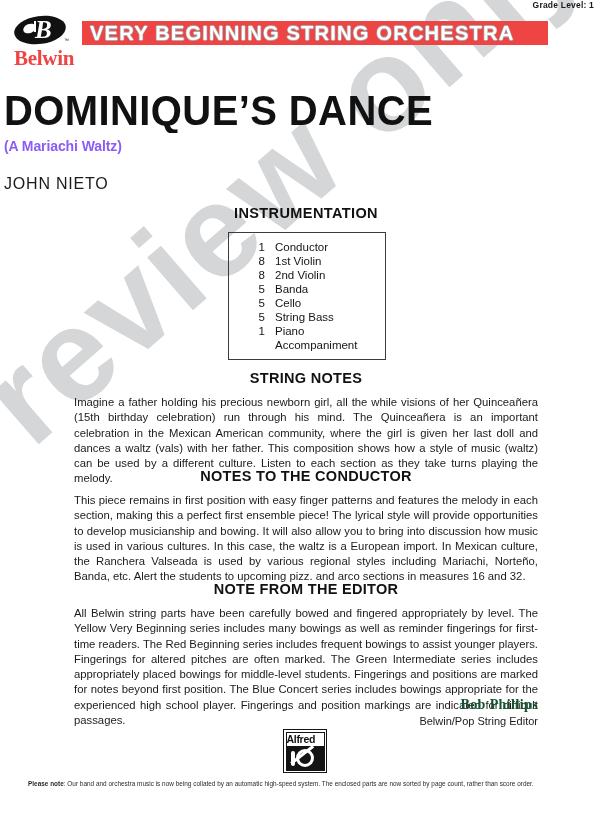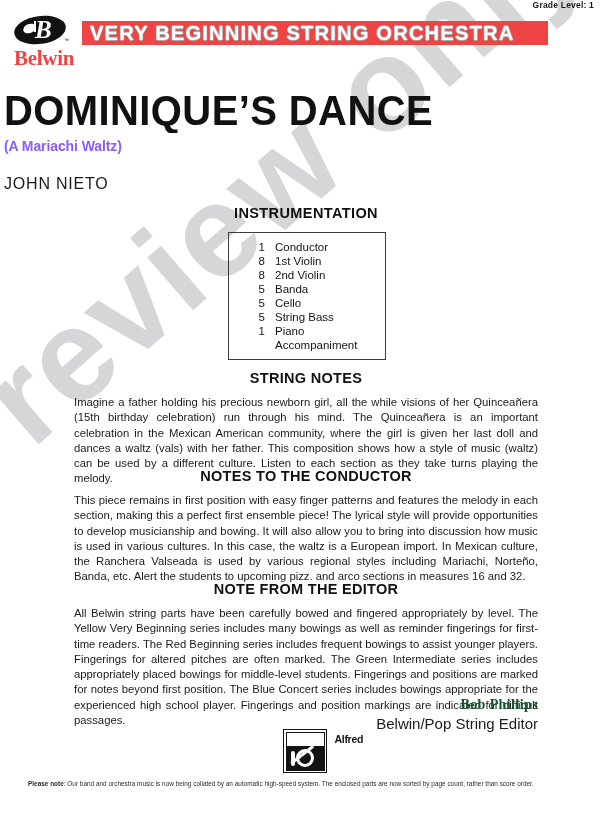--- a/index.html
+++ b/index.html
@@ -262,21 +262,21 @@
   .signature-name {
     font-family: "Liberation Serif", serif;
     font-weight: bold;
     font-size: 14px;
     letter-spacing: 0.4px;
     color: #14532d;
   }
   .signature-title {
     margin-top: 2px;
     font-family: "Liberation Sans", sans-serif;
-    font-size: 15px;
+    font-size: 11px;
     color: #1b1b1b;
   }
 
   
   .alfred-logo {
     position: absolute;
     left: 283px;
     top: 729px;
     width: 44px;
     height: 44px;
@@ -294,21 +294,20 @@
   }
   .alfred-word {
     flex: 0 0 13px;
     text-align: left;
     font-family: "Liberation Sans", sans-serif;
     font-weight: bold;
     font-size: 10.5px;
     line-height: 13px;
     letter-spacing: -0.3px;
     color: #111111;
-    padding-left: 48px;
   }
   .alfred-glyph {
     flex: 1 1 auto;
     background: #141414;
     position: relative;
     overflow: hidden;
   }
   .alfred-circle {
     position: absolute;
     left: 9px; top: 3px;

